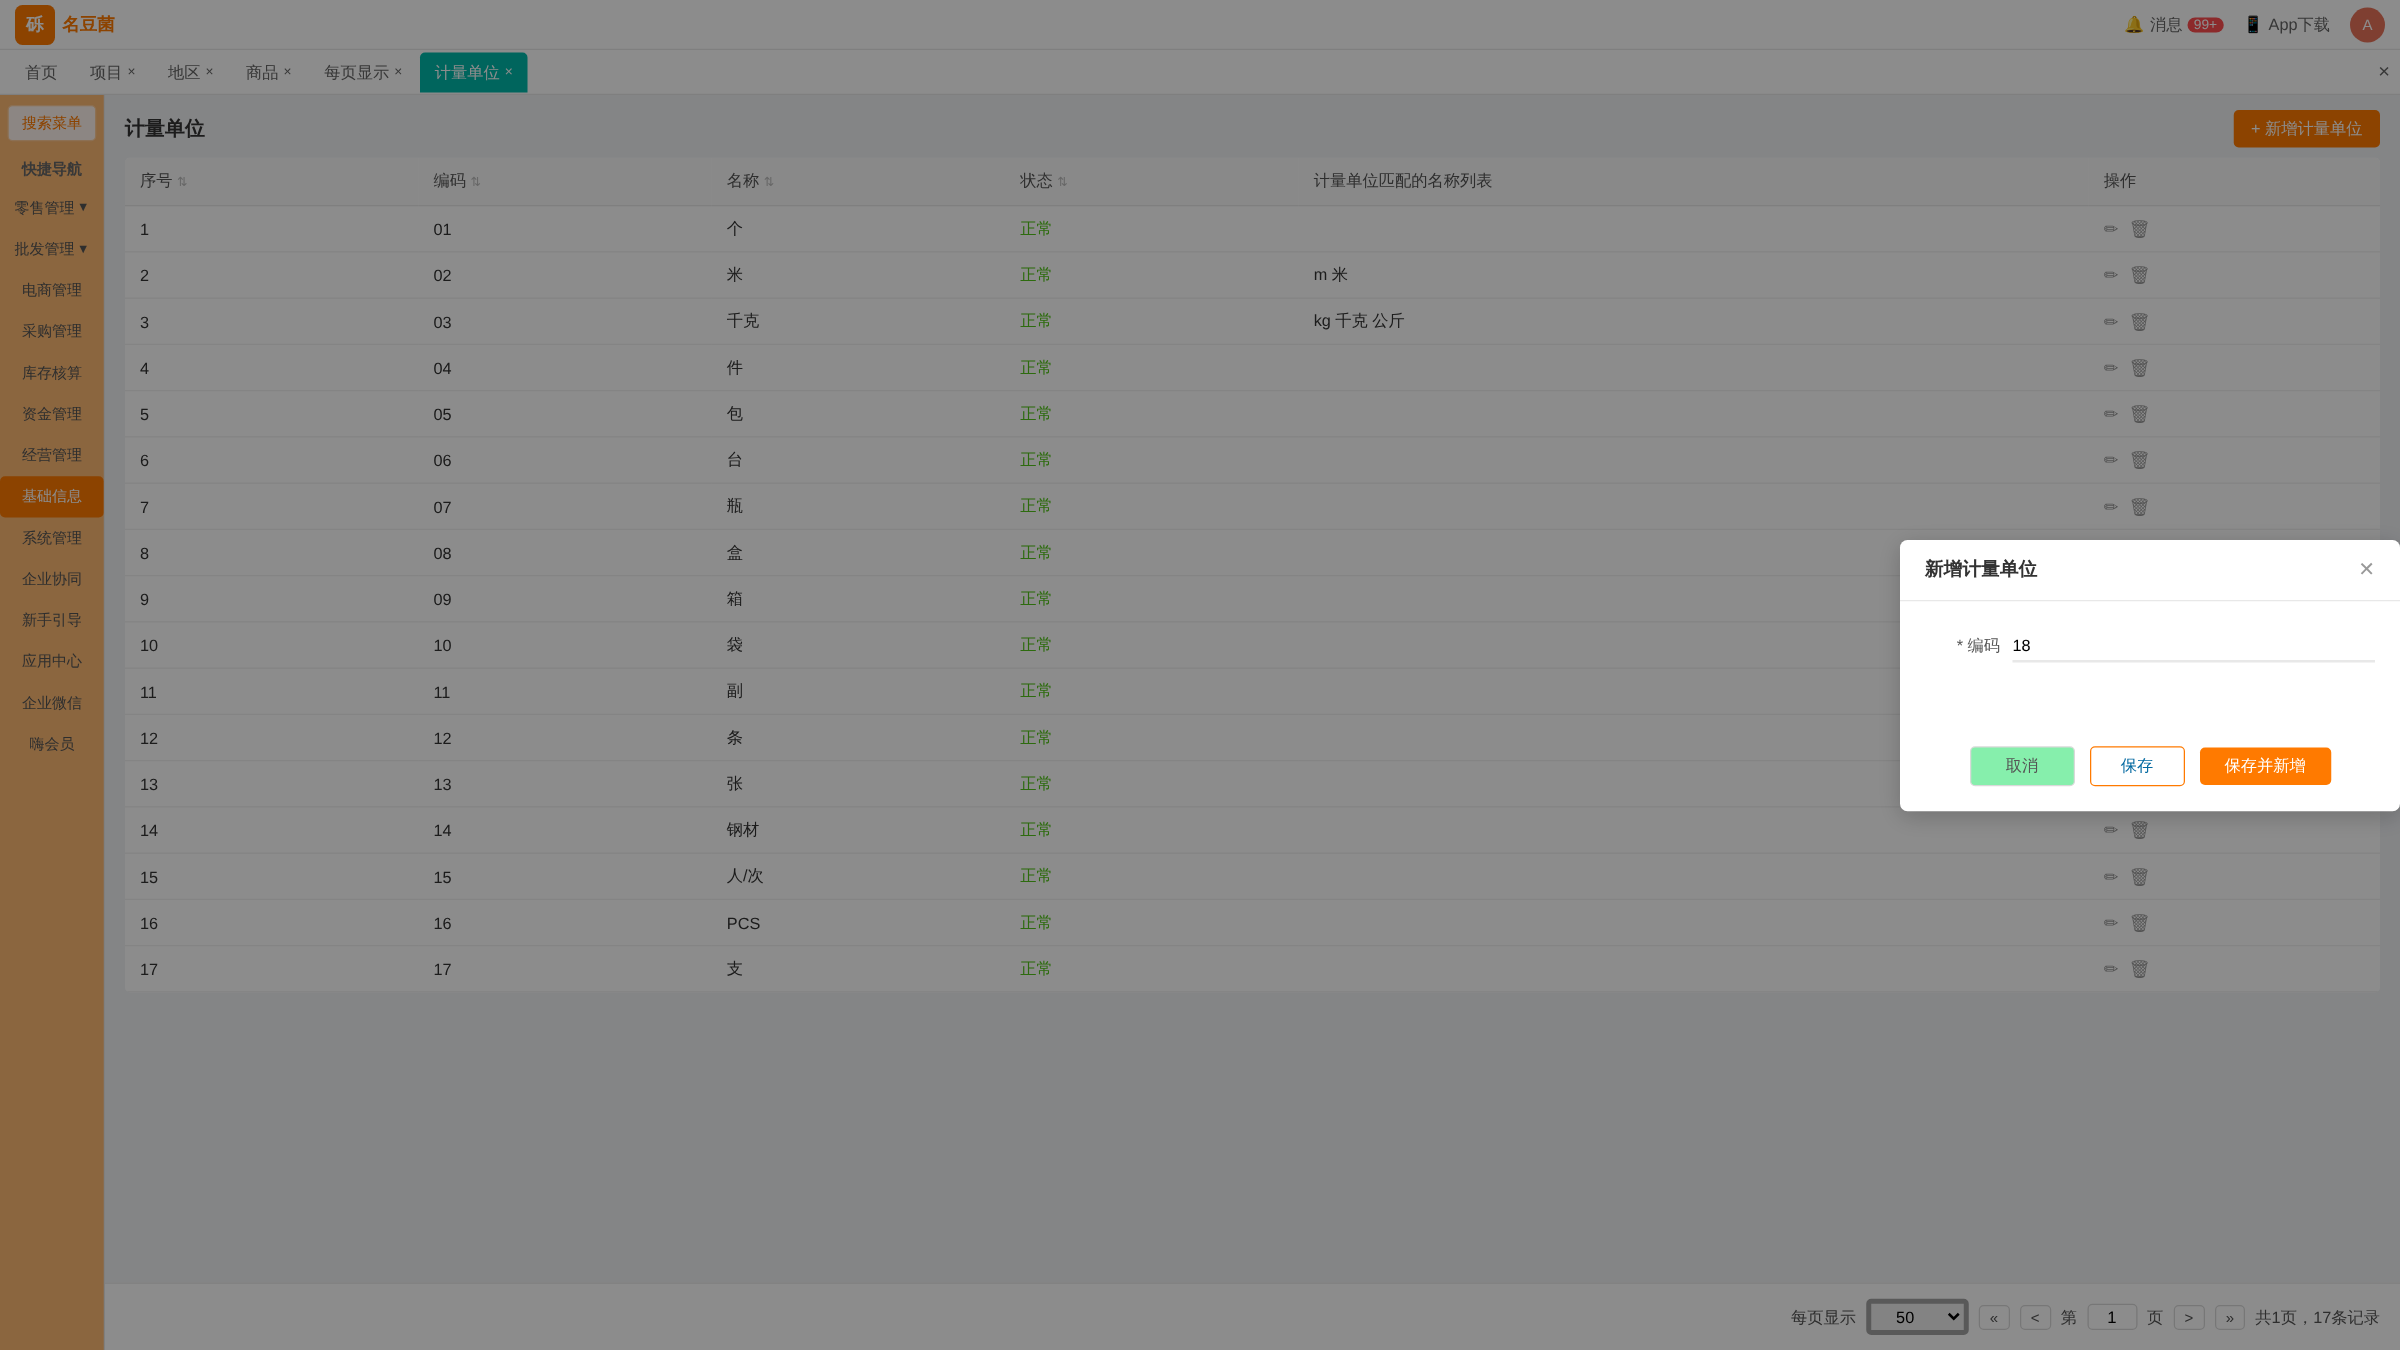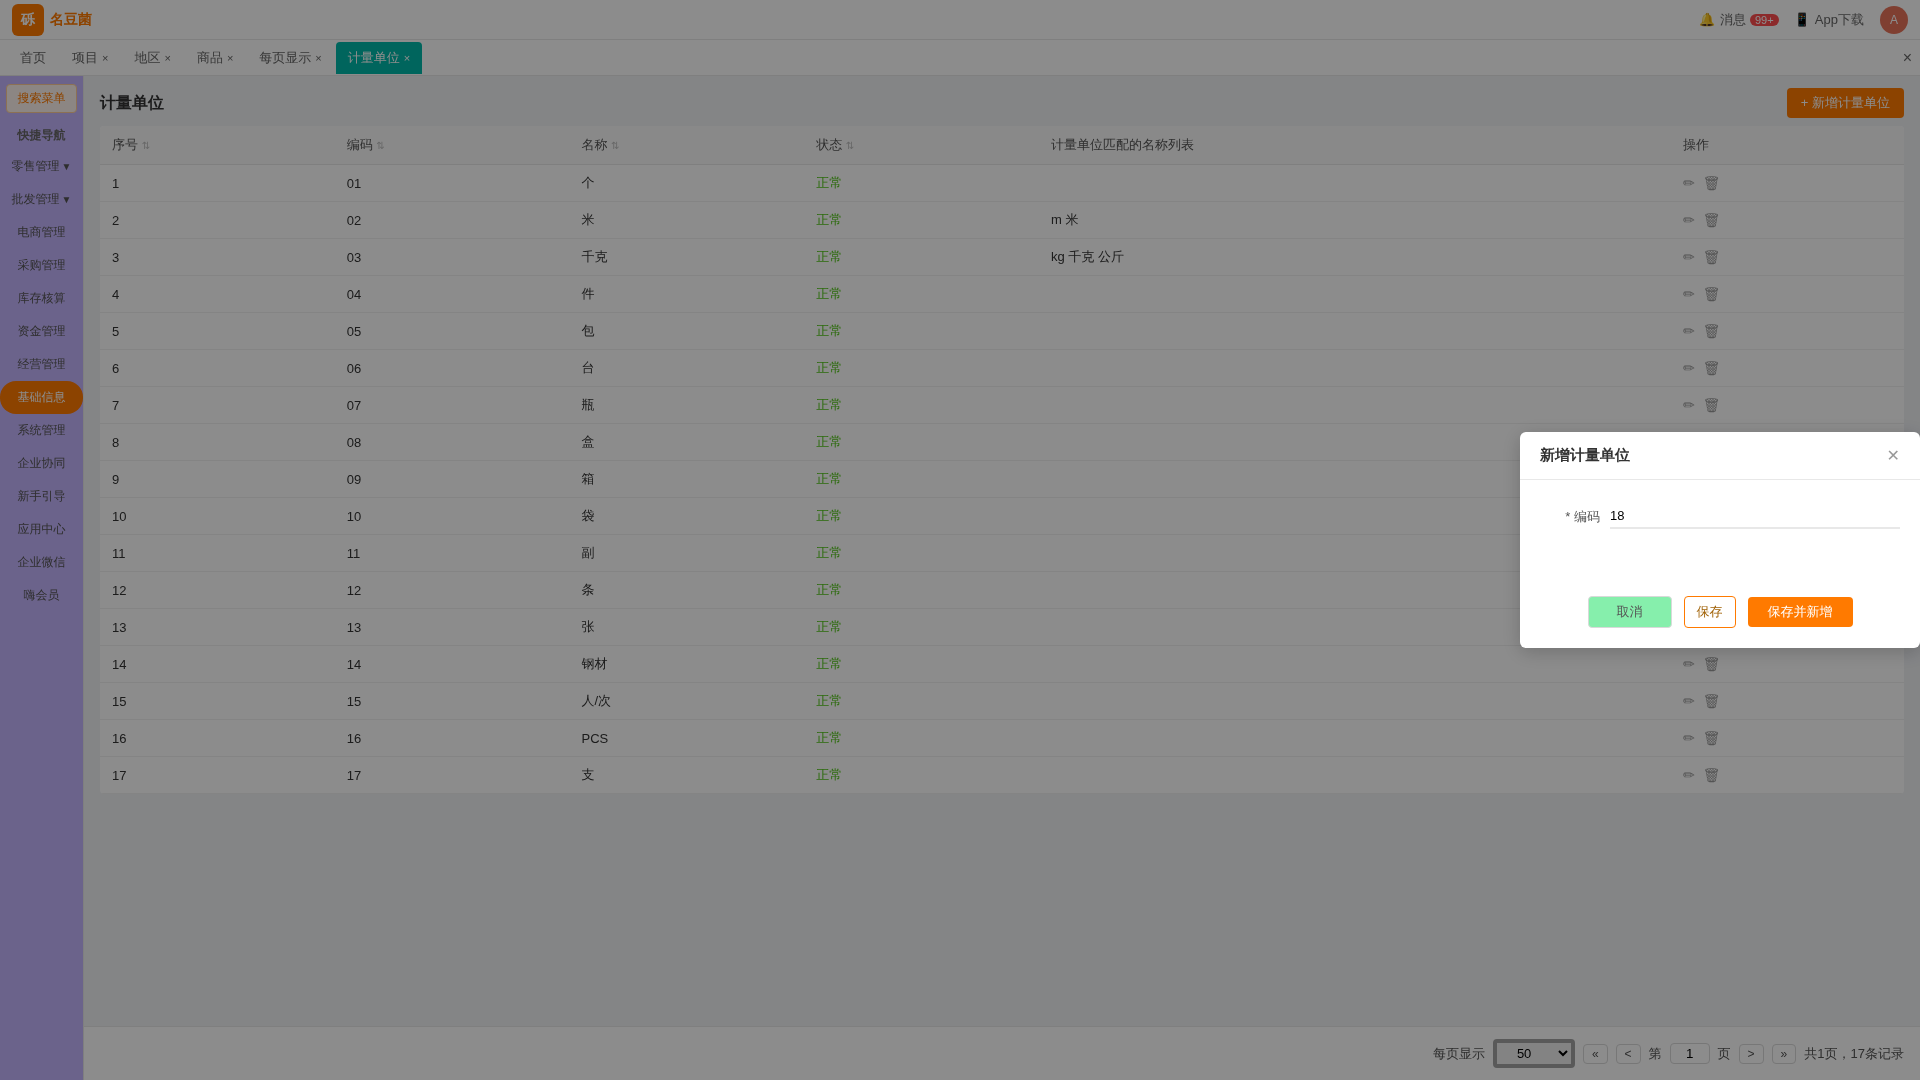--- a/index.html
+++ b/index.html
@@ -20,26 +20,26 @@
     
     .tabs-bar { display: flex; align-items: center; background: #fff; height: 36px; padding: 0 8px; border-bottom: 1px solid #e8e8e8; gap: 2px; }
     .tab { display: flex; align-items: center; gap: 4px; padding: 4px 12px; border-radius: 4px 4px 0 0; font-size: 13px; cursor: pointer; color: #666; height: 32px; }
     .tab .close-tab { font-size: 11px; cursor: pointer; }
     .tab-close-all { margin-left: auto; color: #666; cursor: pointer; font-size: 16px; }
 
     
     .layout { display: flex; height: calc(1080px - 40px - 36px); }
 
     
-    .sidebar { width: 84px; background: #c4b5fd; border-right: 1px solid #e8e8e8; display: flex; flex-direction: column; overflow-y: auto; }
+    .sidebar { width: 84px; background: #fdba74; border-right: 1px solid #e8e8e8; display: flex; flex-direction: column; overflow-y: auto; }
     .sidebar-search { padding: 8px 6px; }
     .sidebar-search-btn { width: 100%; background: #fff5ee; border: 1px solid #ffcc99; border-radius: 4px; padding: 5px; font-size: 12px; color: #ff7a00; cursor: pointer; text-align: center; }
     .sidebar-nav-label { padding: 6px 8px; font-size: 12px; color: #666; text-align: center; cursor: pointer; font-weight: bold; }
     .sidebar-item { padding: 8px 4px; font-size: 12px; color: #555; text-align: center; cursor: pointer; border-radius: 4px; }
-    .sidebar-item.active { background: #ff7a00; color: #fff; border-radius: 16px; }
+    .sidebar-item.active { background: #ff7a00; color: #fff; border-radius: 4px; }
     .sidebar-item-group { display: flex; align-items: center; justify-content: center; gap: 2px; padding: 8px 4px; font-size: 12px; color: #555; cursor: pointer; }
     .sidebar-item-group .arrow { font-size: 10px; }
 
     
     .main { flex: 1; display: flex; flex-direction: column; overflow: hidden; }
     .page-header { display: flex; align-items: center; justify-content: space-between; padding: 12px 16px 8px; }
     .page-title { font-size: 16px; font-weight: bold; color: #333; }
     .add-btn { background: #ff7a00; color: #fff; border: none; border-radius: 4px; padding: 6px 14px; font-size: 13px; cursor: pointer; }
 
     
@@ -68,21 +68,21 @@
     .modal-title { font-size: 15px; font-weight: bold; color: #333; }
     .modal-close { cursor: pointer; color: #999; font-size: 16px; background: none; border: none; }
     .modal-body { padding: 24px 20px; }
     .form-row { display: flex; align-items: center; margin-bottom: 31px; }
     .form-label { width: 60px; text-align: right; font-size: 13px; color: #555; margin-right: 10px; }
     .form-input { flex: 1; border: none; border-bottom: 2px solid #e8e8e8; padding: 4px 0; font-size: 13px; outline: none; }
     .form-input.active { border-bottom-color: #ff7a00; }
     .form-input::placeholder { color: #bbb; }
     .modal-footer { display: flex; align-items: center; justify-content: center; padding: 12px 20px 20px; gap: 12px; }
     .btn-cancel { border: 1px solid #d9d9d9; background: #86efac; border-radius: 4px; padding: 6px 28px; font-size: 13px; cursor: pointer; color: #555; }
-    .btn-save { border: 1px solid #ff7a00; background: #fff; border-radius: 4px; padding: 6px 12px; font-size: 13px; cursor: pointer; color: #a16207; }
+    .btn-save { border: 1px solid #ff7a00; background: #fff; border-radius: 4px; padding: 6px 24px; font-size: 13px; cursor: pointer; color: #0369a1; }
     .btn-save-new { border: none; background: #ff7a00; border-radius: 4px; padding: 6px 20px; font-size: 13px; cursor: pointer; color: #fff; }
 
     
     .tab.teal-active { background: #00b8a9; color: #fff; }
   </style>
 </head>
 <body>
 
 <div class="top-bar">
   <div class="top-bar-left">

